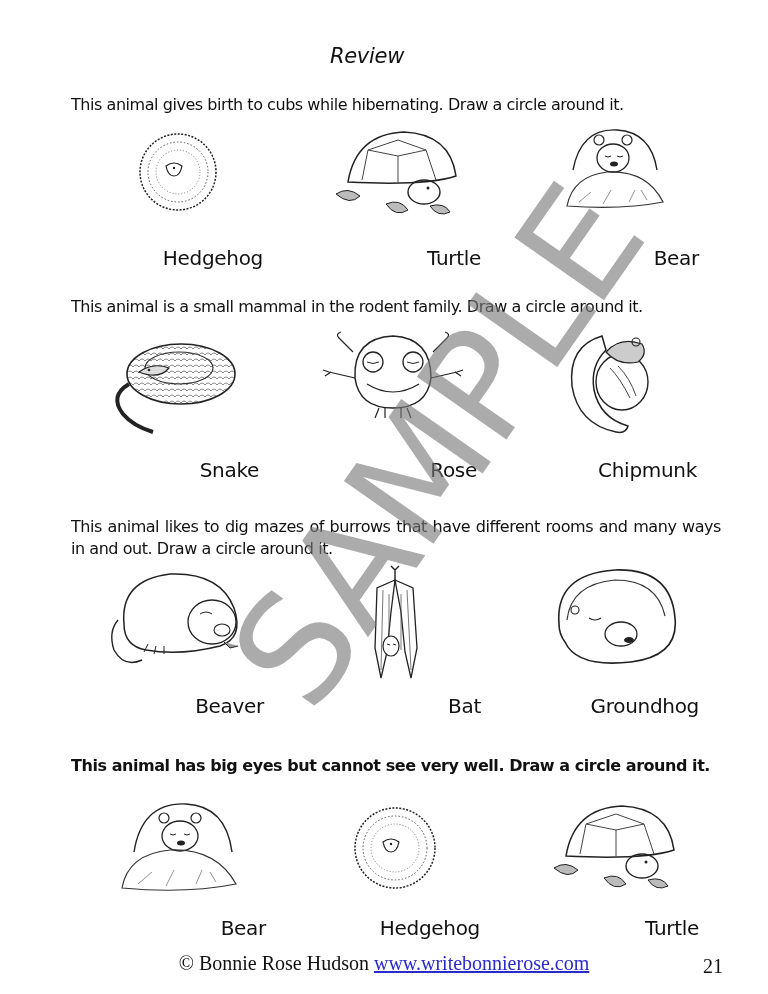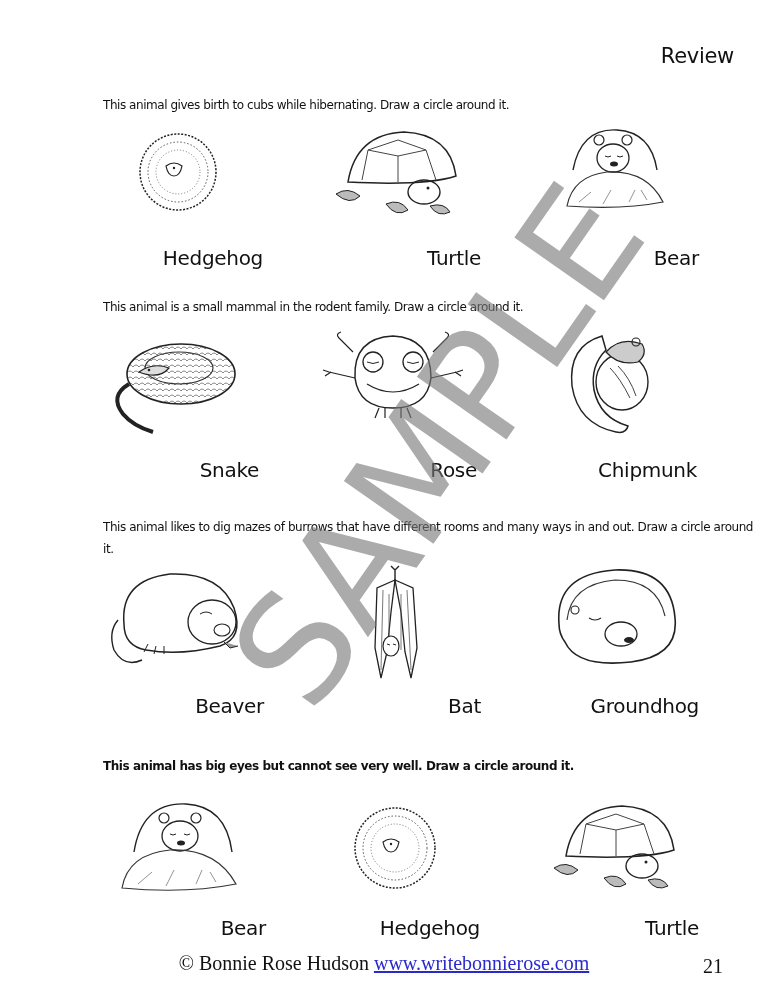--- a/index.html
+++ b/index.html
@@ -1,21 +1,21 @@
 <!DOCTYPE html>
 <html><head>
   <meta charset="utf-8">
   <style>
     html, body { margin: 0; padding: 0; background: #ffffff; }
     body { width: 768px; height: 994px; position: relative; overflow: hidden;
            font-family: "DejaVu Sans", sans-serif; color: #111; }
-    .title { position: absolute; top: 44px; left: 0; width: 734px; text-align: right;
-             font-size: 21px; letter-spacing: -0.3px; }
-    .question { position: absolute; left: 71px; width: 650px; font-size: 12px;
-                line-height: 22px; letter-spacing: -0.45px; margin-left: 32px; }
+    .title { position: absolute; top: 44px; left: 0; width: 734px; text-align: center;
+             font-size: 21px; letter-spacing: -0.3px; font-style: italic; }
+    .question { position: absolute; left: 71px; width: 650px; font-size: 16px;
+                line-height: 22px; letter-spacing: -0.45px; }
     .question.justify { text-align: justify; text-align-last: left; }
     .row { position: absolute; left: 0; width: 768px; height: 150px; }
     .cell { position: absolute; top: 0; width: 170px; height: 150px; }
     .cell svg { position: absolute; left: 50%; transform: translateX(-50%); top: 0; }
     .label { position: absolute; left: 0; width: 100%; text-align: right; font-size: 20px;
              letter-spacing: -0.3px; }
     .footer { position: absolute; top: 952px; left: 0; width: 768px; text-align: center;
               font-family: "Liberation Serif", serif; font-size: 20px; color: #111; }
     .footer a { color: #2a2acc; text-decoration: underline; }
     .page-num { position: absolute; top: 955px; left: 703px; font-family: "Liberation Serif", serif;

